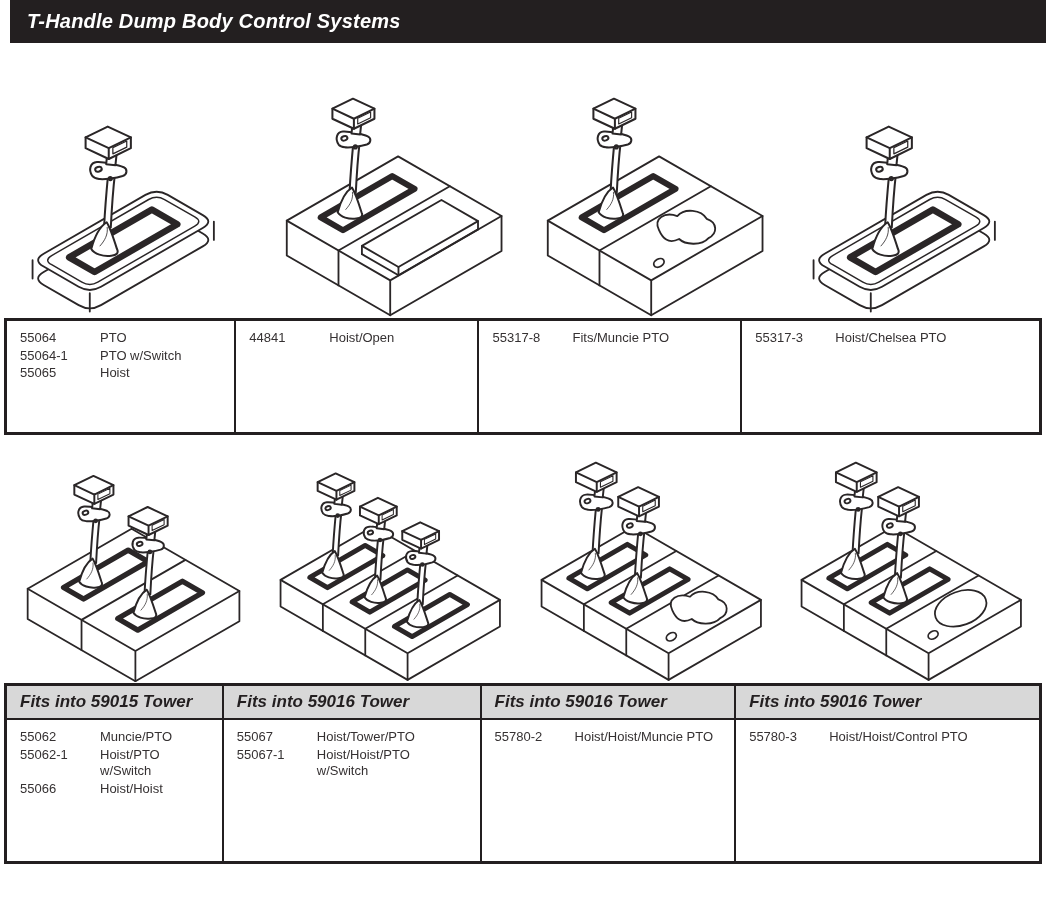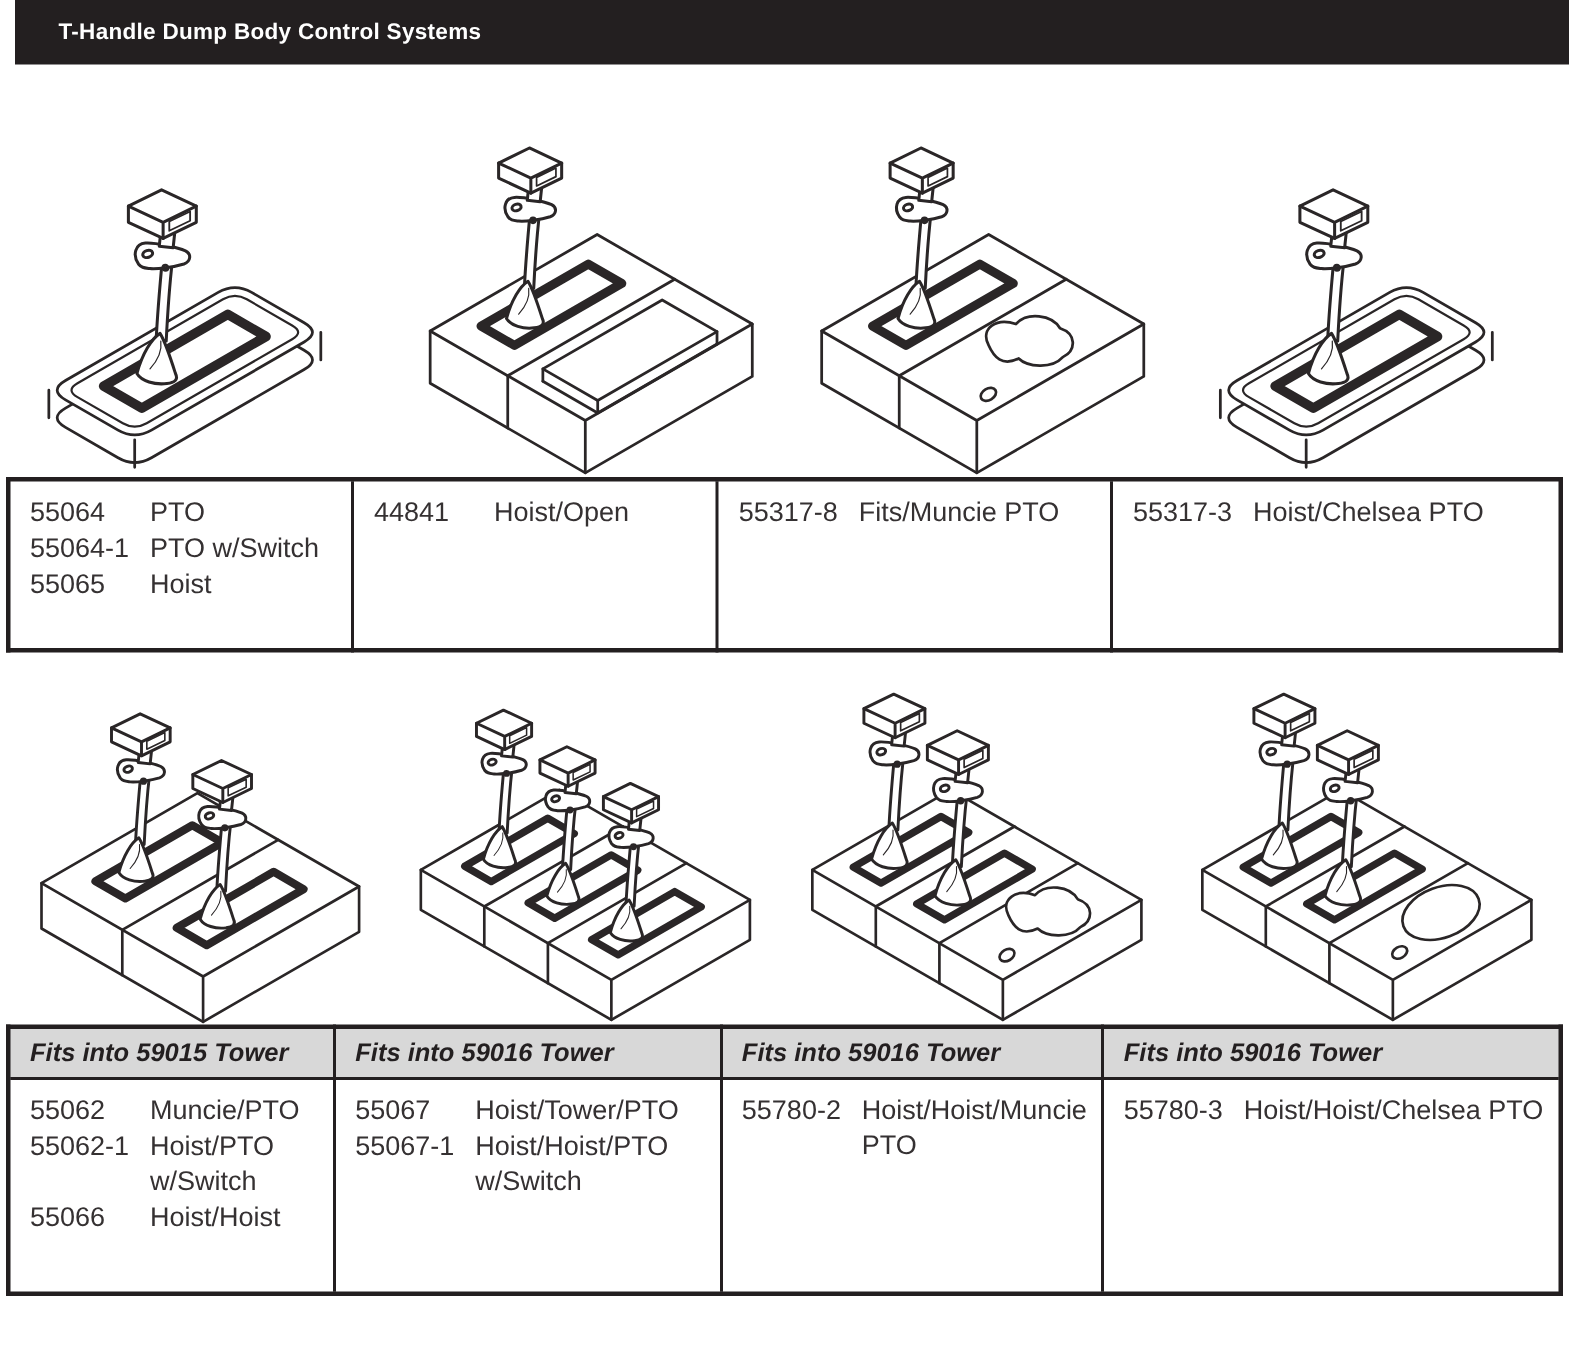--- a/index.html
+++ b/index.html
@@ -1,31 +1,31 @@
 <!DOCTYPE html>
 <html style="--bar_bg: #231f20; --table_border: #231f20; --header_cell_bg: #d8d8d8; --ink: #2a2627;"><head>
 <meta charset="utf-8">
 <style>
   html,body{margin:0;padding:0;background:#fff;width:1046px;height:906px;overflow:hidden;}
   body{font-family:"Liberation Sans", sans-serif;color:#353132;}
   .page{width:1046px;height:906px;position:relative;}
   .titlebar{margin-left:10px;height:43px;background:var(--bar_bg,#231f20);display:flex;align-items:center;padding-left:13px;}
-  .titlebar h1{margin:16px;color:#fff;font-size:15px;font-weight:bold;letter-spacing:.2px;}
+  .titlebar h1{margin:4px;color:#fff;font-size:20px;font-weight:bold;font-style:italic;letter-spacing:.2px;}
   .fig-row{display:flex;margin:0 2px;}
   #figrow1{height:248px;margin-top:27px;}
   #figrow2{height:240px;margin-top:8px;}
   .figcell{flex:1 1 0;display:flex;justify-content:center;align-items:flex-end;overflow:visible;}
   .figcell svg{height:100%;display:block;}
   table.parts{border-collapse:collapse;width:1038px;margin:0 4px;table-layout:fixed;
     border:3px solid var(--table_border,#231f20);}
   table.parts th{background:var(--header_cell_bg,#d8d8d8);border-bottom:2.5px solid var(--table_border,#231f20);
     border-left:2.5px solid var(--table_border,#231f20);font-size:17px;font-weight:bold;font-style:italic;
     text-align:left;padding:6px 4px 6px 13px;color:#231f20;}
   table.parts td{border-left:2.5px solid var(--table_border,#231f20);vertical-align:top;
-    padding:9px 4px 6px 13px;font-size:18px;line-height:1.28;}
+    padding:9px 4px 6px 13px;font-size:13px;line-height:1.28;}
   table.parts th:first-child, table.parts td:first-child{border-left:none;}
   .pline{margin:0 0 1px 0;}
   .pnum{display:inline-block;width:80px;vertical-align:top;}
   .pdesc{display:inline-block;white-space:pre-line;vertical-align:top;max-width:calc(100% - 84px);}
 </style>
 </head>
 <body>
 
 <div class="page">
   <header class="titlebar">
@@ -345,19 +345,19 @@
           </td>
           <td style="height:126px">
             <div class="pline"><span class="pnum">55067</span><span class="pdesc">Hoist/Tower/PTO</span></div>
             <div class="pline"><span class="pnum">55067-1</span><span class="pdesc">Hoist/Hoist/PTO
 w/Switch</span></div>
           </td>
           <td style="height:126px">
             <div class="pline"><span class="pnum">55780-2</span><span class="pdesc">Hoist/Hoist/Muncie PTO</span></div>
           </td>
           <td style="height:126px">
-            <div class="pline"><span class="pnum">55780-3</span><span class="pdesc">Hoist/Hoist/Chelsea PTO</span></div>
+            <div class="pline"><span class="pnum">55780-3</span><span class="pdesc">Hoist/Hoist/Control PTO</span></div>
           </td>
         </tr>
       </tbody>
     </table>
 
 </div>
 
 </body></html>

